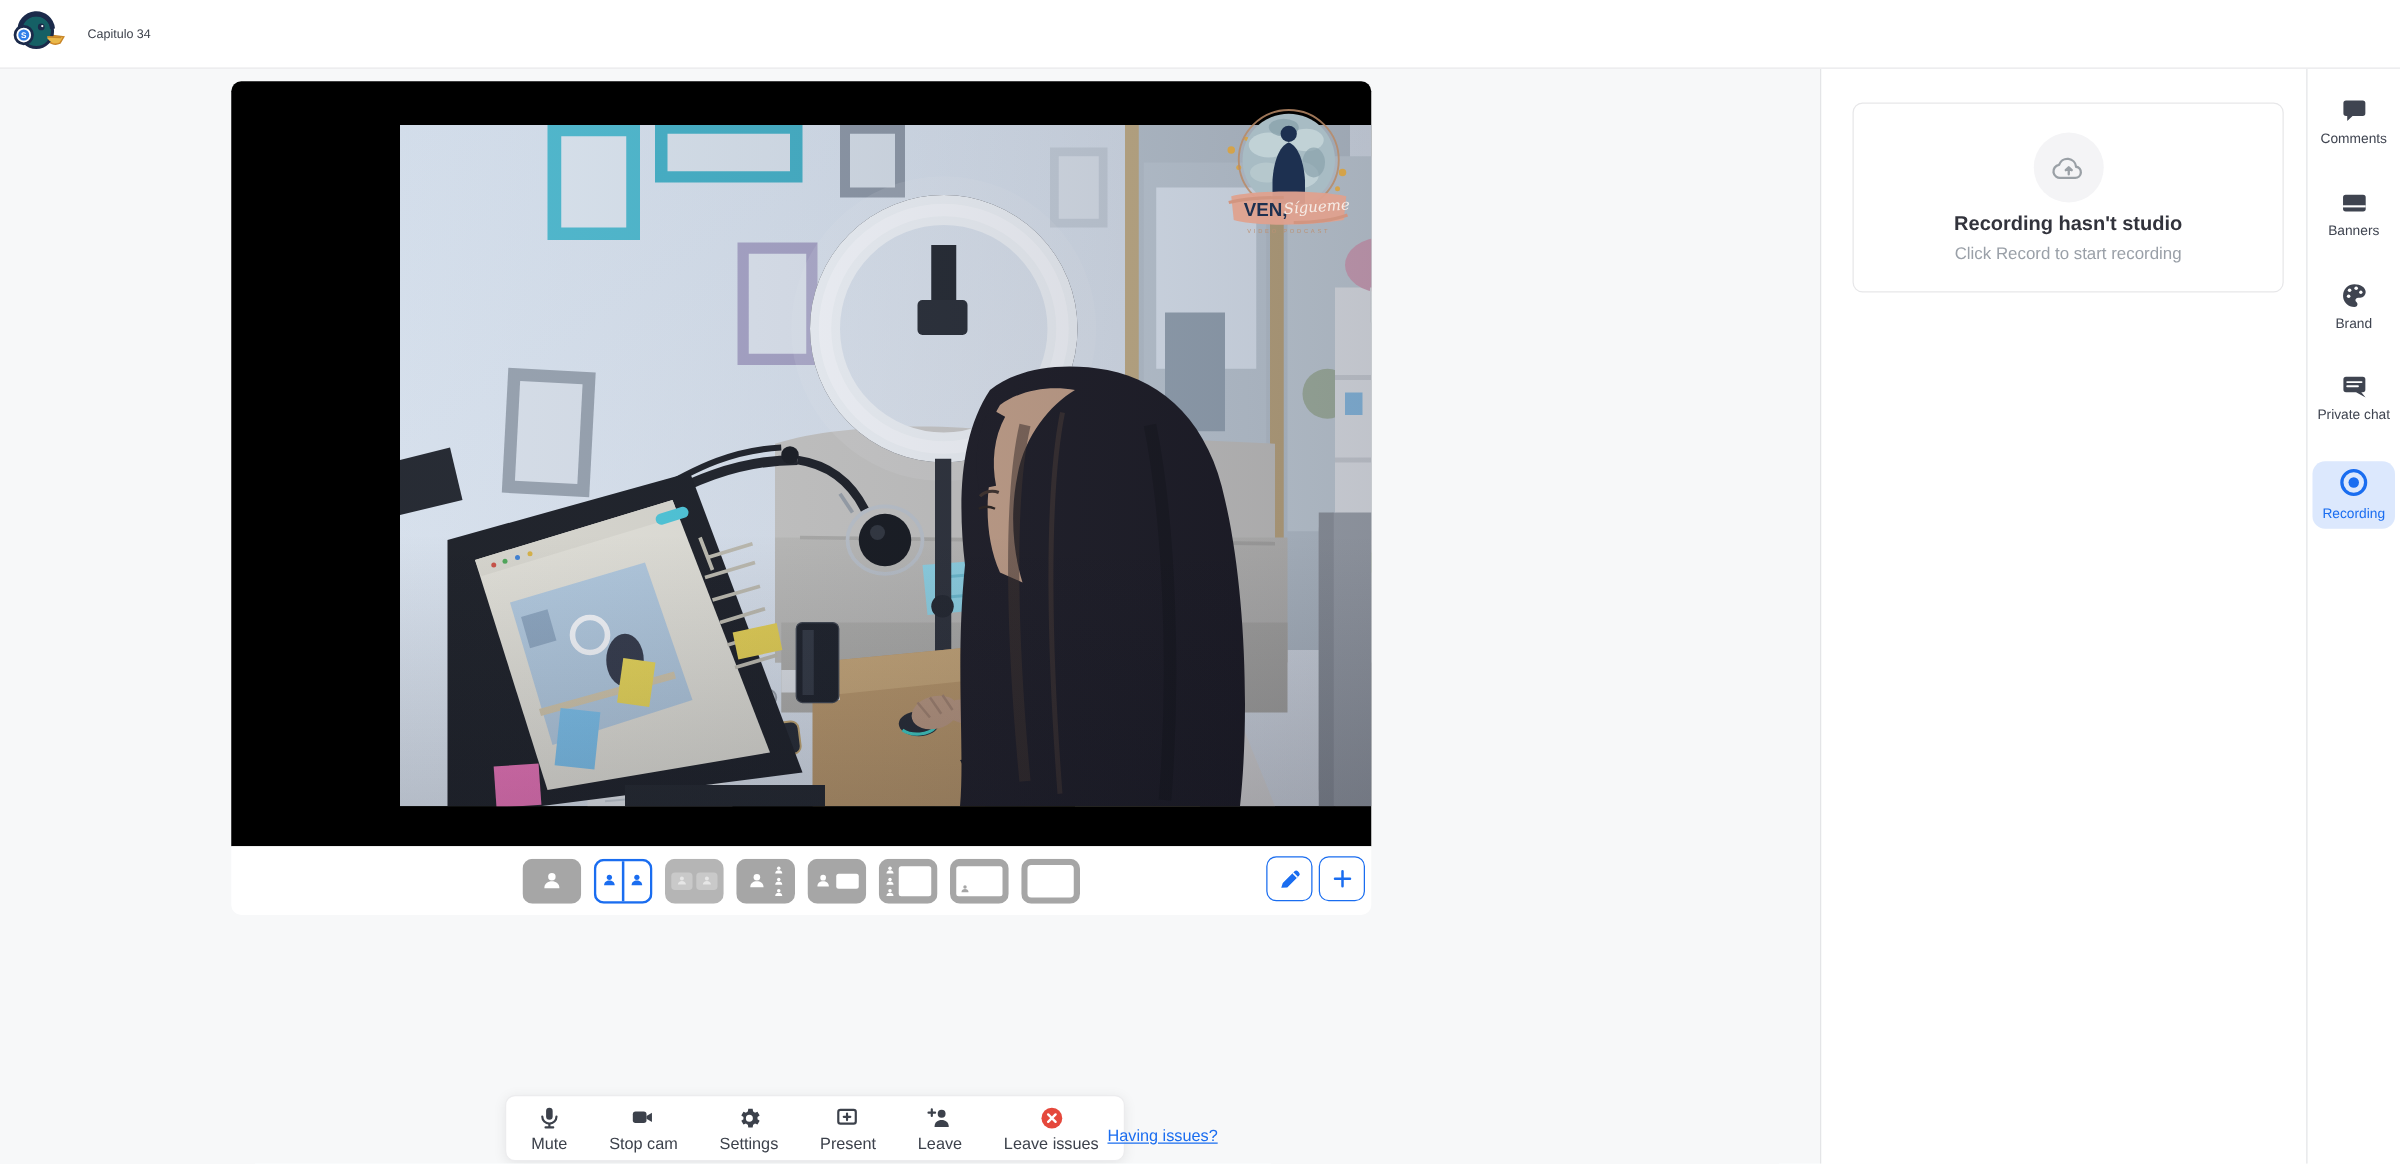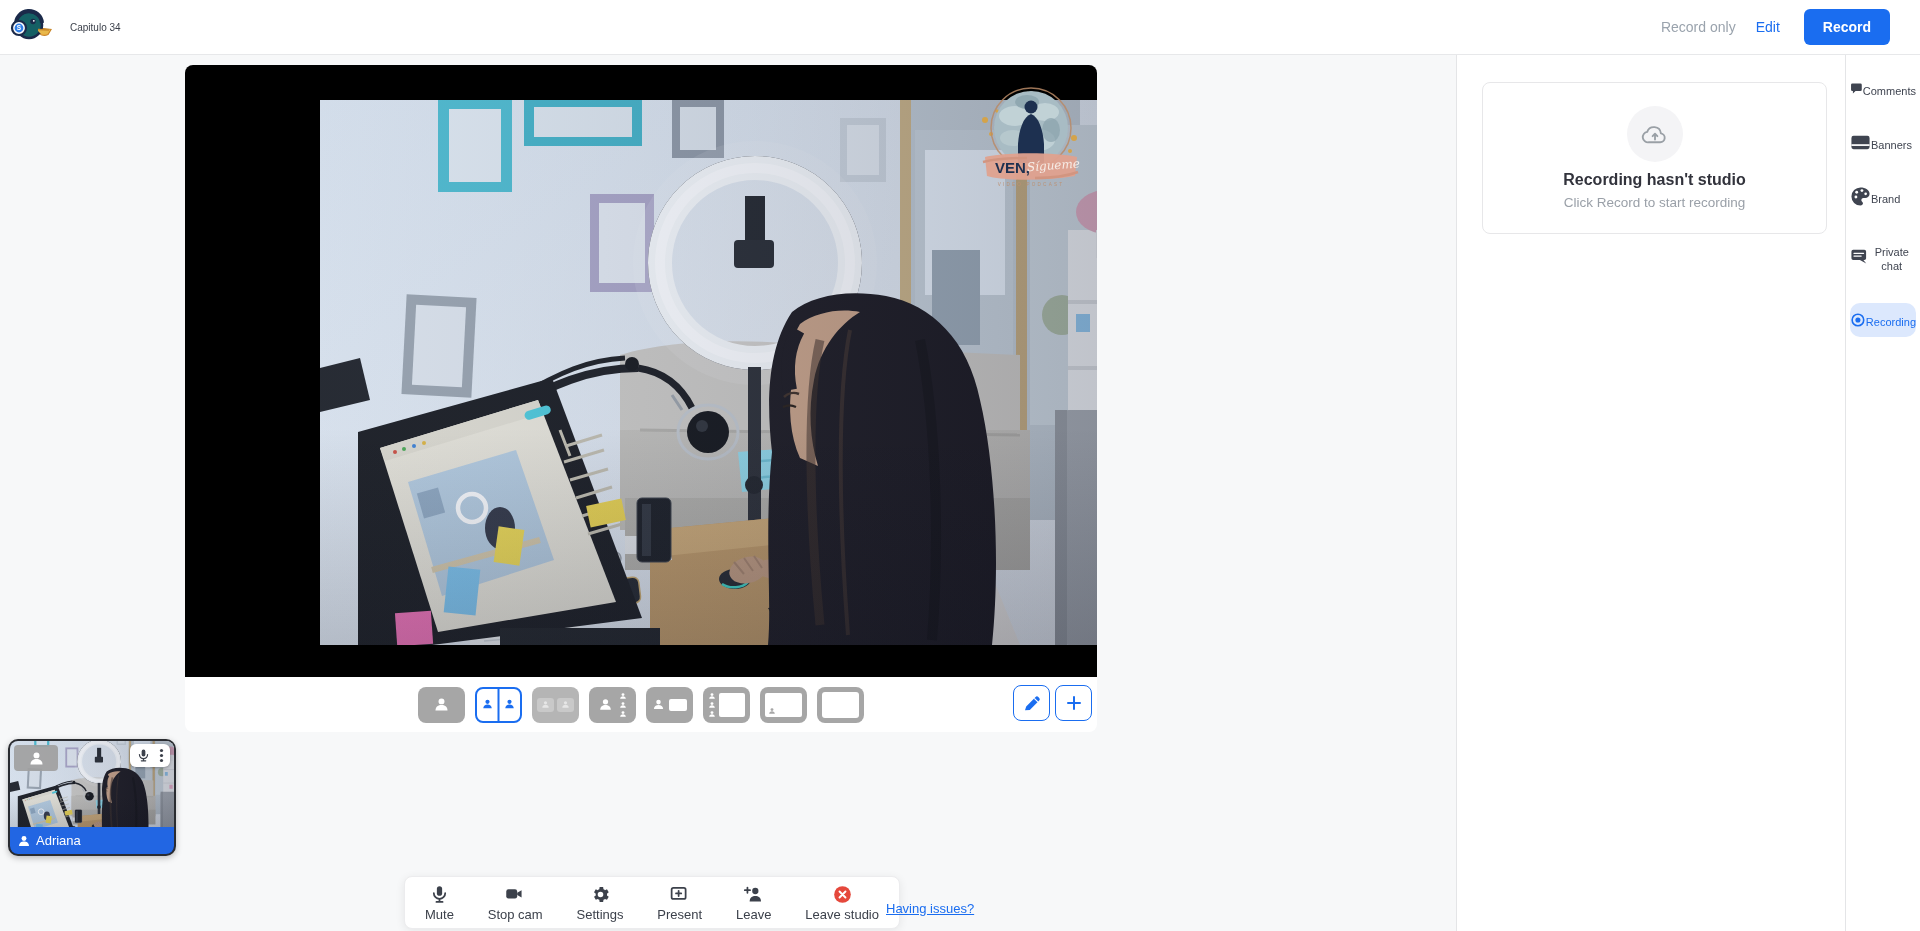--- a/index.html
+++ b/index.html
@@ -58,21 +58,21 @@
   .help-link { position:absolute; left:886px; top:846px; font-size:13px; color:#1a6df0;
                text-decoration:underline; cursor:pointer; }
   
   .rec-card { margin:27px 0 0 25px; width:345px; height:152px; background:#fff; border:1px solid #e7e7e9;
               border-radius:8px; display:flex; flex-direction:column; align-items:center; justify-content:center; }
   .cloud-circle { width:56px; height:56px; border-radius:50%; background:#f4f4f6;
                   display:flex; align-items:center; justify-content:center; }
   .rec-title { font-size:16px; font-weight:700; color:#32333c; margin-top:9px; }
   .rec-sub { font-size:13.5px; color:#9aa0a8; margin-top:6px; }
   
-  .rail-item { display:flex; flex-direction:row; align-items:center; width:66px;
+  .rail-item { display:flex; flex-direction:column; align-items:center; width:66px;
                margin-bottom:25px; cursor:pointer; background:none; border:none; padding:4px 0;
                font-family:"Liberation Sans",sans-serif; }
   .rail-item .rlbl { font-size:11px; color:#3f4450; margin-top:6px; text-align:center; line-height:1.25; }
   .rail-item.active { background:#dce8fd; border-radius:10px; }
   .rail-item.active .rlbl { color:#1a6df0; }
 </style>
 </head>
 <body>
 
 <svg width="0" height="0" style="position:absolute">
@@ -253,25 +253,20 @@
       <path d="M28,21 L40,21.8 L37.5,25.8 C33.5,27.6 30,25.6 28,22.8 Z" fill="#e8b84a"></path>
       <path d="M28,21.5 L39,22" stroke="#c8872a" stroke-width="1.4"></path>
       <circle cx="23" cy="13.5" r="2.7" fill="#1b2a4a"></circle>
         <circle cx="23.8" cy="12.8" r="0.9" fill="#fff"></circle>
       <circle cx="9" cy="20" r="7" fill="#fff" stroke="#1b2a4a" stroke-width="2.2"></circle>
       <circle cx="9" cy="20" r="4.4" fill="#2f7fe8"></circle>
       <text x="9" y="22.2" text-anchor="middle" font-size="6.5" font-weight="bold" fill="#fff" font-family="Liberation Sans,sans-serif">S</text>
     </svg>
   </div>
   <span class="studio-title">Capitulo 34</span>
-  <div class="topbar-right">
-    <span class="mode-label">Record only</span>
-    <span class="edit-link">Edit</span>
-    <button class="record-btn">Record</button>
-  </div>
 </header>
 
 <div class="content">
 
   <div class="main">
 
     <div class="stage-card">
       <div class="stage">
         <svg class="video-content" viewBox="0 0 820 545">
             <use href="#scene"></use>
@@ -374,48 +369,20 @@
           </button>
           <button class="sq-btn">
             <svg width="20" height="20" viewBox="0 0 20 20">
               <path d="M10,4 V16 M4,10 H16" stroke="#1a6df0" stroke-width="2" stroke-linecap="round"></path>
             </svg>
           </button>
         </div>
       </div>
     </div>
 
-    <div class="thumb">
-      <div class="thumb-video">
-        <svg width="168" height="86" viewBox="0 0 820 545" preserveAspectRatio="xMidYMid slice">
-            <use href="#scene"></use>
-          </svg>
-        <div class="thumb-badge">
-          <svg width="17" height="17" viewBox="0 0 24 24">
-            <use href="#g-person" fill="#fff"></use>
-            </svg>
-        </div>
-        <div class="thumb-tools">
-          <svg width="15" height="15" viewBox="0 0 24 24" style="color:#3c414b">
-              <use href="#g-mic"></use>
-            </svg>
-          <svg width="5" height="15" viewBox="0 0 5 15">
-            <circle cx="2.5" cy="2.5" r="1.6" fill="#3c414b"></circle>
-              <circle cx="2.5" cy="7.5" r="1.6" fill="#3c414b"></circle>
-            <circle cx="2.5" cy="12.5" r="1.6" fill="#3c414b"></circle>
-            </svg>
-        </div>
-      </div>
-      <div class="thumb-name">
-        <svg width="14" height="14" viewBox="0 0 24 24">
-          <use href="#g-person" fill="#fff"></use>
-          </svg>
-        <span>Adriana</span>
-      </div>
-    </div>
 
     <div class="toolbar">
       <button class="tool-item">
         <svg width="21" height="21" viewBox="0 0 24 24" style="color:#3c414b">
             <use href="#g-mic"></use>
           </svg>
         <span class="lbl">Mute</span>
       </button>
       <button class="tool-item">
         <svg width="22" height="21" viewBox="0 0 24 24">
@@ -443,21 +410,21 @@
           <path d="M7,20 c0,-4.2 3,-6.2 6.5,-6.2 s6.5,2 6.5,6.2 Z" fill="#3c414b"></path>
           <path d="M4.5,4 V10 M1.5,7 H7.5" stroke="#3c414b" stroke-width="2" stroke-linecap="round"></path>
           </svg>
         <span class="lbl">Leave</span>
       </button>
       <button class="tool-item">
         <svg width="21" height="21" viewBox="0 0 24 24">
           <circle cx="12" cy="12" r="9.5" fill="#e5483c"></circle>
           <path d="M8.6,8.6 L15.4,15.4 M15.4,8.6 L8.6,15.4" stroke="#fff" stroke-width="2.2" stroke-linecap="round"></path>
           </svg>
-        <span class="lbl">Leave studio</span>
+        <span class="lbl">Leave issues</span>
       </button>
     </div>
     <a class="help-link">Having issues?</a>
   </div>
 
   <div class="panel">
     <div class="rec-card">
       <div class="cloud-circle">
         <svg width="28" height="25" viewBox="0 0 27 24">
           <path d="M7.5,19.5 h11 a4.3,4.3 0 0 0 0.7,-8.55 A6.8,6.8 0 0 0 6,9.5 a4.3,4.3 0 0 0 1.5,10" fill="none" stroke="#9aa0a6" stroke-width="1.8" stroke-linecap="round" stroke-linejoin="round"></path>

